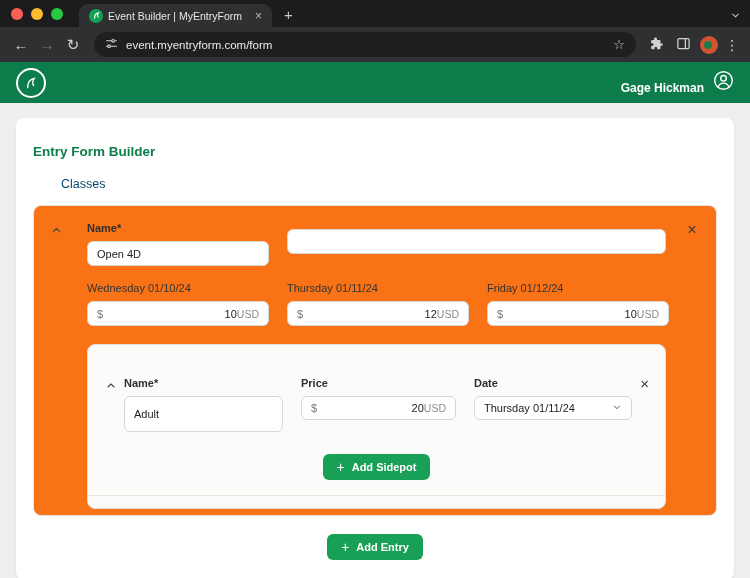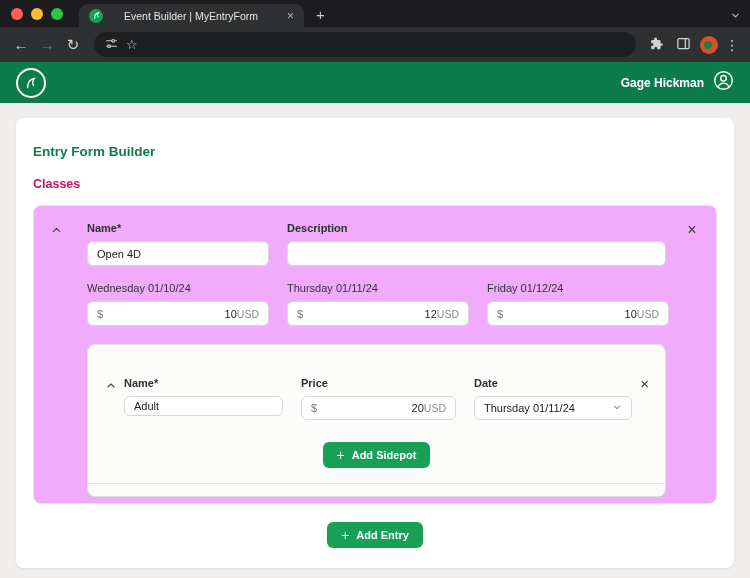--- a/index.html
+++ b/index.html
@@ -5,21 +5,21 @@
   * { box-sizing: border-box; }
   html, body { margin:0; padding:0; width:750px; height:578px; overflow:hidden;
     font-family:"Liberation Sans", sans-serif; background:#efeeec; }
 
   
   .titlebar { height:27px; background:#1c1c1e; display:flex; align-items:flex-end; position:relative; }
   .lights { display:flex; align-items:center; gap:8px; padding:0 10px 7px 11px; }
   .dot { width:12px; height:12px; border-radius:50%; }
   .dot.red{background:#ff5f57}.dot.yellow{background:#febc2e}.dot.green{background:#28c840}
   .tab { margin-left:6px; height:23px; background:#2f3032; border-radius:9px 9px 0 0;
-    display:flex; align-items:center; padding:0 10px; gap:21px; min-width:150px; }
+    display:flex; align-items:center; padding:0 10px; gap:5px; min-width:150px; }
   .favicon { width:14px; height:14px; border-radius:50%; background:#14a057;
     display:flex; align-items:center; justify-content:center; flex:none; }
   .tab-title { font-size:10.5px; color:#e6e6e6; white-space:nowrap; }
   .tab-close { color:#b8b8b8; font-size:12px; margin-left:8px; cursor:default; }
   .new-tab { color:#c9c9c9; font-size:15px; margin:0 0 4px 12px; }
   .win-chevron { position:absolute; right:9px; top:7px; color:#bdbdbd; }
 
   .navbar { height:35px; background:#2f3032; display:flex; align-items:center; padding:0 10px; gap:4px; }
   .nav-icon { color:#d2d2d2; font-size:15px; width:22px; text-align:center; line-height:1; }
   .nav-icon.dim { color:#77787a; }
@@ -28,31 +28,31 @@
   .url { color:#e9e9e9; font-size:11.5px; flex:1; }
   .star { color:#cfcfcf; font-size:13px; }
   .avatar { width:18px; height:18px; border-radius:50%; background:#d35230; position:relative; margin:0 2px; }
   .avatar .avatar-dot { position:absolute; left:4px; top:5px; width:8px; height:8px; border-radius:50%; background:#1e7d46; }
   .kebab { color:#d2d2d2; font-size:14px; width:16px; text-align:center; }
 
   
   .appheader { height:41px; background:#0d7c4b; display:flex; align-items:center; padding:0 16px; }
   .logo { width:30px; height:30px; border:2px solid #fff; border-radius:50%;
     display:flex; align-items:center; justify-content:center; }
-  .userbox { margin-left:auto; display:flex; align-items:center; gap:9px; }
+  .userbox { margin-left:auto; display:flex; align-items:flex-end; gap:9px; }
   .user-name { color:#fff; font-size:12px; font-weight:600; }
 
   
   .content { height:475px; background:#efeeec; padding:15px 16px 0; overflow:hidden; }
   .card { background:#fff; border-radius:8px; padding:14px 17px 20px; box-shadow:0 1px 3px rgba(0,0,0,.07); }
   .page-title { color:#0d7c4b; font-size:13.5px; font-weight:700; margin-top:12px; }
   .page-subtitle { color:#5d5d5d; font-size:11px; margin-top:16px; }
-  .classes-heading { color:#be185d; font-size:12.5px; font-weight:700; margin-top:18px; }
-
-  .class-panel { margin-top:14px; border:1px solid #e3e3e0; border-radius:8px; background:#f0abfc; padding:16px 16px 6px; }
+  .classes-heading { color:#0c4a6e; font-size:12.5px; font-weight:400; margin-top:18px;margin-left:28px; }
+
+  .class-panel { margin-top:14px; border:1px solid #e3e3e0; border-radius:8px; background:#f97316; padding:16px 16px 6px; }
   .class-top { display:flex; }
   .collapse-btn { width:20px; margin-right:17px; padding-top:1px; flex:none; }
   .fields { flex:1; display:grid; grid-template-columns:182px 1fr; column-gap:18px; }
   .field-label { font-size:11px; color:#2f2f2f; font-weight:600; }
   .text-input { display:block; width:100%; margin-top:7px; height:25px; border:1px solid #d7d7d4; border-radius:6px;
     background:#fff; font-size:11px; color:#222; padding:0 9px; font-family:inherit; outline:none; }
   .close-x { margin-left:18px; width:16px; text-align:center; color:#3a3a3a; font-size:16px; line-height:16px; flex:none; }
 
   .days { display:grid; grid-template-columns:repeat(3,182px); column-gap:18px; margin:16px 0 0 37px; }
   .day-label { font-size:11px; color:#333; font-weight:500; }
@@ -63,21 +63,21 @@
     font-family:inherit; padding:0; outline:none;text-align:right; }
   .price-box .unit { color:#8a8a8a; font-size:10.5px; }
 
   .sidepots { margin:18px 34px 0 37px; border:1px solid #e0e0dd; border-radius:8px; background:#fbfbfa; padding:14px 16px 0; }
   .sidepots-heading { font-size:11.5px; font-weight:700; color:#222; padding-left:1px; }
   .sidepot-row { display:flex; margin-top:18px; align-items:flex-start; }
   .sp-collapse { width:13px; margin:1px 6px 0 1px; flex:none; }
   .sp-fields { display:grid; grid-template-columns:159px 155px 158px; column-gap:18px; }
   .select-box { margin-top:7px; height:24px; border:1px solid #d7d7d4; border-radius:6px; background:#fff;
     display:flex; align-items:center; justify-content:space-between; padding:0 9px; font-size:11px; color:#222; }
-  .sp-input { height:20px; }
+  .sp-input { height:36px; }
   .sp-close { margin-left:auto; color:#3a3a3a; font-size:15px; line-height:14px; }
 
   .btn-row { display:flex; justify-content:center; }
   .btn-green { display:inline-flex; align-items:center; gap:7px; background:#18a057; color:#fff;
     font-size:11px; font-weight:700; border:none; border-radius:6px; padding:7px 14px; font-family:inherit; cursor:pointer; }
   .btn-green .plus-glyph { font-size:14px; font-weight:400; line-height:10px; }
   .add-sidepot-row { margin:22px 0 15px; }
   .sidepots-footer { border-top:1px solid #e4e4e1; height:13px; margin:0 -16px; }
   .add-class-row { margin-top:18px; }
 </style>
@@ -112,20 +112,21 @@
   <span class="nav-icon dim">→</span>
   <span class="nav-icon">↻</span>
   <div class="omnibox">
     <span>
       <svg width="13" height="13" viewBox="0 0 24 24" fill="none" stroke="#cfcfcf" stroke-width="2" stroke-linecap="round">
           <path d="M3 7h9M19 7h2M3 17h2M11 17h10"></path>
           <circle cx="15" cy="7" r="2.5"></circle>
           <circle cx="7.5" cy="17" r="2.5"></circle>
         </svg>
     </span>
+    <span class="url">event.myentryform.com/form</span>
     <span class="star">☆</span>
   </div>
   <span class="nav-icon">
     <svg width="14" height="14" viewBox="0 0 24 24" fill="#d2d2d2">
         <path d="M20 11h-2V7a2 2 0 0 0-2-2h-4V3.5A2.5 2.5 0 0 0 9.5 1 2.5 2.5 0 0 0 7 3.5V5H4a2 2 0 0 0-2 2v3.5h1.5a2.5 2.5 0 0 1 0 5H2V19a2 2 0 0 0 2 2h3.5v-1.5a2.5 2.5 0 0 1 5 0V21H16a2 2 0 0 0 2-2v-4h2a2 2 0 0 0 0-4z"></path>
       </svg>
   </span>
   <span class="nav-icon">
     <svg width="15" height="15" viewBox="0 0 24 24" fill="none" stroke="#d2d2d2" stroke-width="2">
         <rect x="3" y="4" width="18" height="16" rx="2"></rect>
@@ -167,21 +168,20 @@
           <svg width="13" height="13" viewBox="0 0 24 24" fill="none" stroke="#444" stroke-width="2.2" stroke-linecap="round" stroke-linejoin="round">
               <path d="M6 14l6-6 6 6"></path>
             </svg>
         </span>
         <div class="fields">
           <div>
             <div class="field-label">Name*</div>
             <input class="text-input" type="text" value="Open 4D" style="">
           </div>
           <div>
-            <div class="field-label">Description</div>
             <input class="text-input" type="text" value="" style="">
           </div>
         </div>
         <span class="close-x">×</span>
       </div>
 
       <div class="days">
         <div>
           <div class="day-label">Wednesday 01/10/24</div>
           <div class="price-box">

